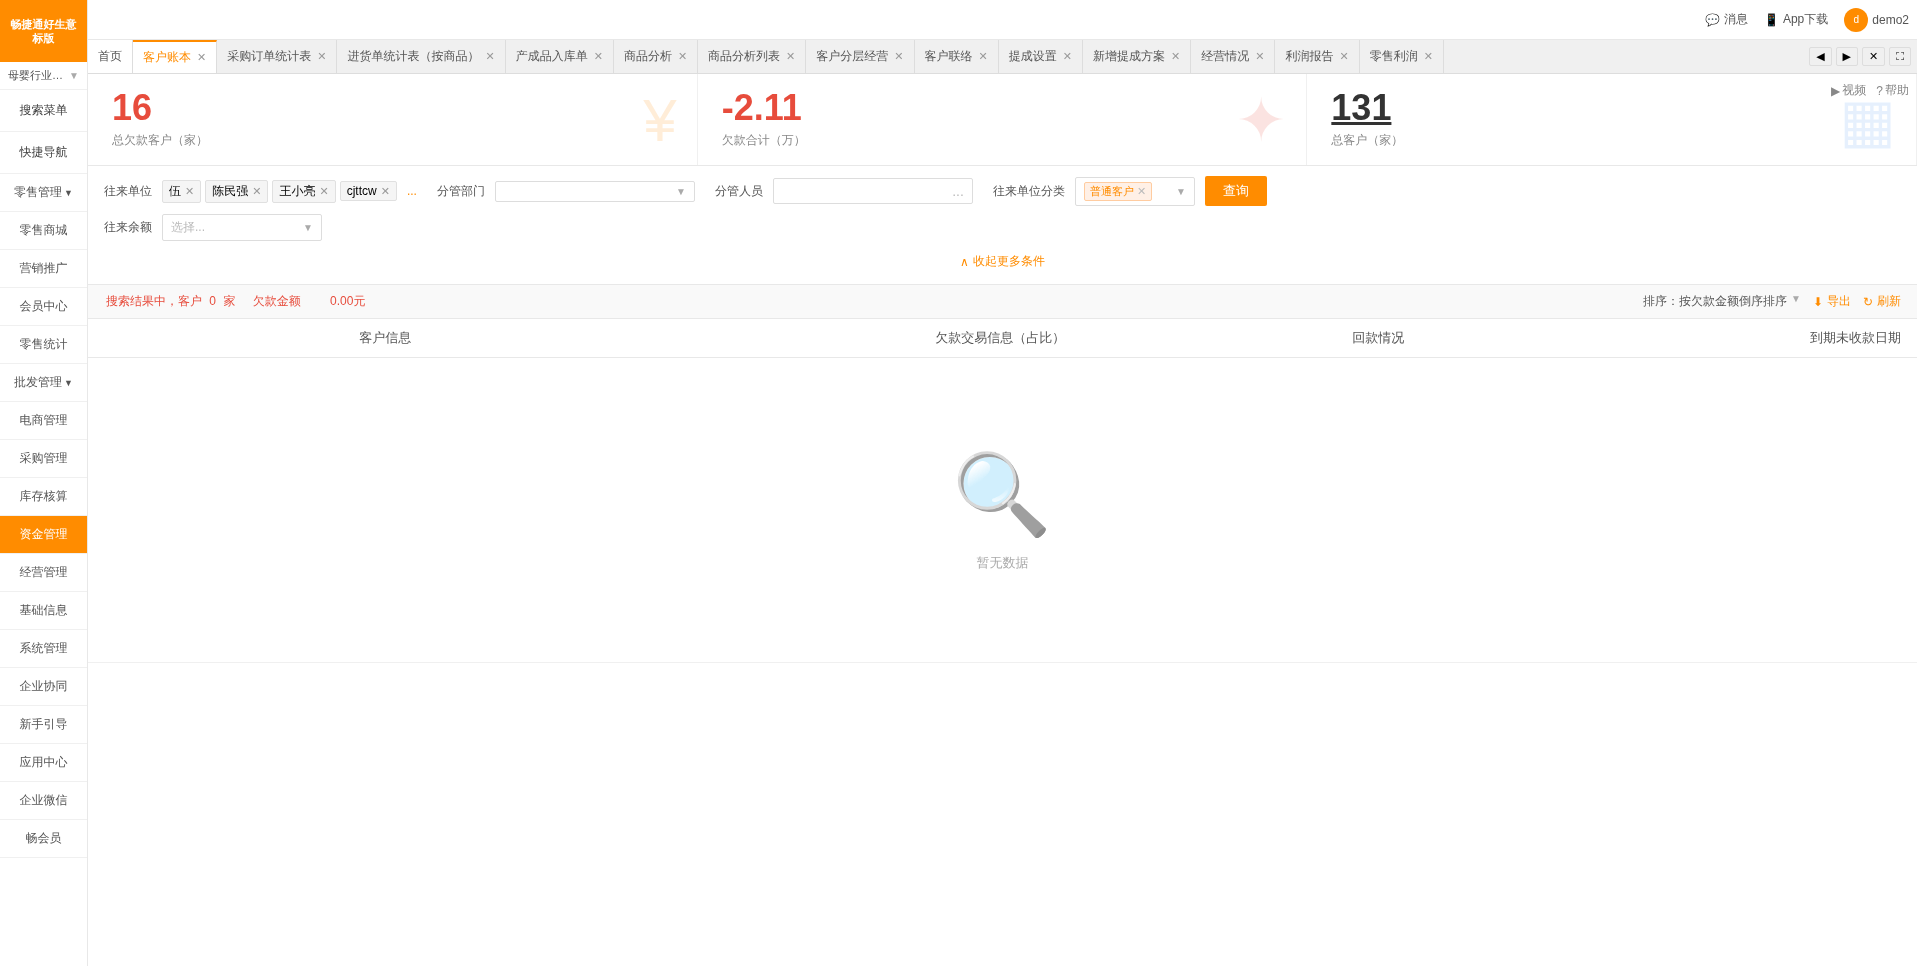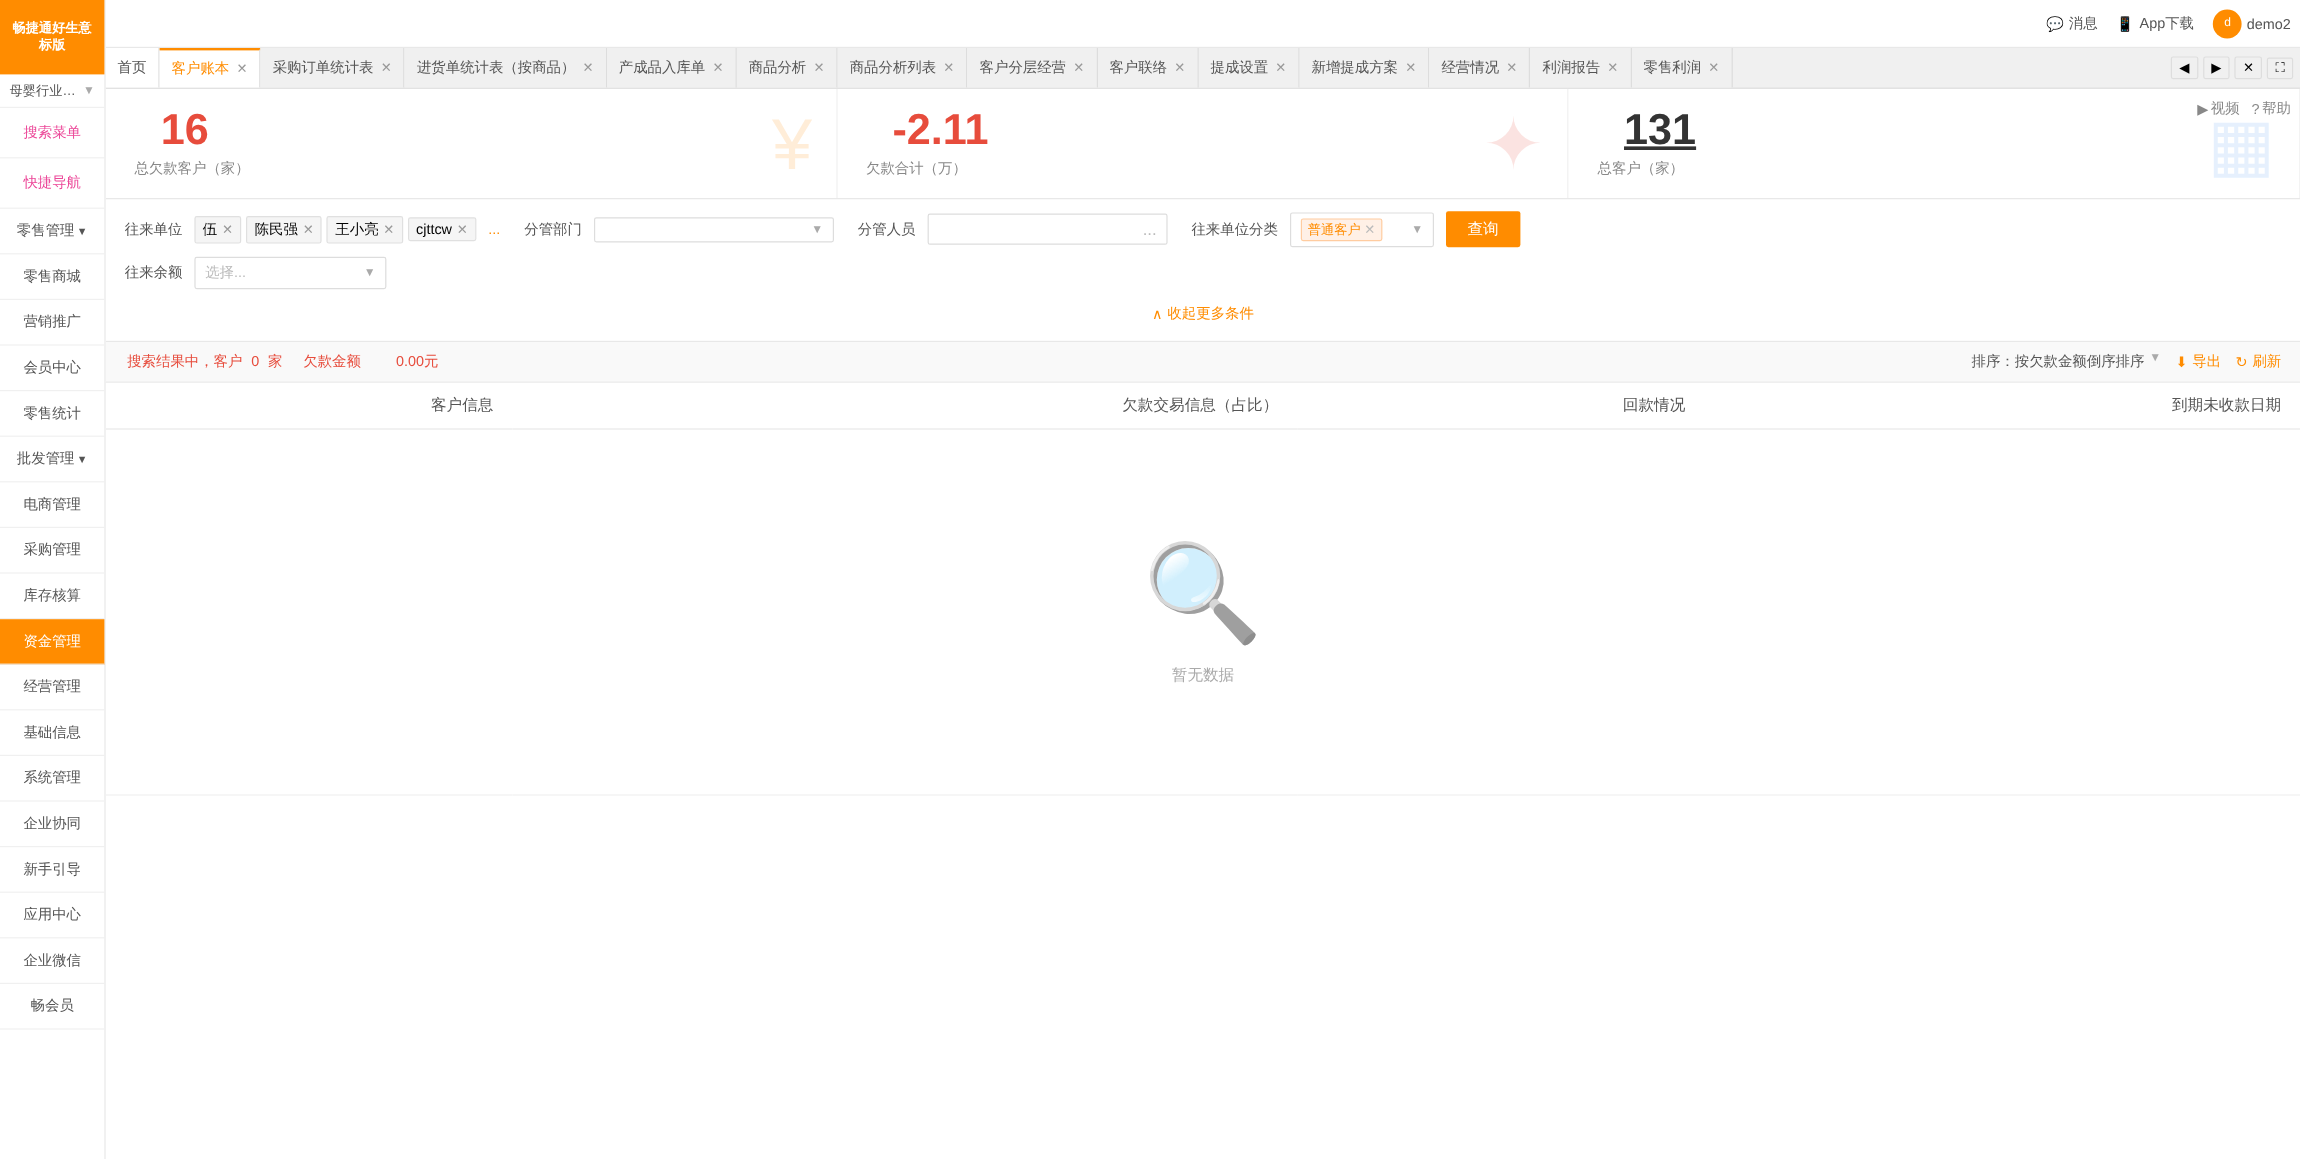--- a/index.html
+++ b/index.html
@@ -3,23 +3,23 @@
   <meta charset="utf-8">
   <style>
     * { box-sizing: border-box; margin: 0; padding: 0; }
     body { font-family: 'Microsoft YaHei', sans-serif; font-size: 13px; background: #f5f5f5; display: flex; height: 966px; overflow: hidden; }
 
     
     .sidebar { width: 88px; background: #fff; display: flex; flex-direction: column; height: 100%; border-right: 1px solid #e8e8e8; flex-shrink: 0; }
     .sidebar-logo { background: #ff8c00; padding: 10px 6px; display: flex; align-items: center; justify-content: center; height: 62px; }
     .sidebar-logo-text { color: #fff; font-size: 11px; font-weight: bold; text-align: center; line-height: 1.3; }
     .sidebar-search { padding: 8px 6px; border-bottom: 1px solid #f0f0f0; }
-    .sidebar-search-btn { width: 100%; background: none; border: none; color: #ec4899; font-size: 12px; cursor: pointer; text-align: center; padding: 4px 0; }
+    .sidebar-search-btn { width: 100%; background: none; border: none; color: #404040; font-size: 12px; cursor: pointer; text-align: center; padding: 4px 0; }
     .sidebar-nav-btn { padding: 8px 6px; border-bottom: 1px solid #f0f0f0; }
-    .sidebar-nav-btn-el { width: 100%; background: none; border: none; color: #ec4899; font-size: 12px; cursor: pointer; text-align: center; padding: 4px 0; }
+    .sidebar-nav-btn-el { width: 100%; background: none; border: none; color: #404040; font-size: 12px; cursor: pointer; text-align: center; padding: 4px 0; }
     .sidebar-item { padding: 10px 6px; text-align: center; cursor: pointer; color: #555; font-size: 12px; border-bottom: 1px solid #f0f0f0; }
     .sidebar-item.active { background: #ff8c00; color: #fff; }
     .sidebar-item-with-arrow { display: flex; align-items: center; justify-content: center; gap: 2px; }
 
     
     .main { flex: 1; display: flex; flex-direction: column; overflow: hidden; }
 
     
     .topbar { background: #fff; border-bottom: 1px solid #e8e8e8; display: flex; align-items: center; height: 40px; padding: 0 8px; flex-shrink: 0; }
     .topbar-right { margin-left: auto; display: flex; align-items: center; gap: 16px; font-size: 12px; color: #555; }
@@ -34,21 +34,21 @@
     .tab-close { margin-left: 6px; color: #999; font-size: 11px; }
     .tabbar-controls { margin-left: auto; display: flex; align-items: center; padding: 0 6px; gap: 4px; flex-shrink: 0; }
     .tabbar-ctrl-btn { background: none; border: 1px solid #ddd; padding: 2px 6px; cursor: pointer; font-size: 11px; border-radius: 2px; }
 
     
     .content { flex: 1; display: flex; flex-direction: column; overflow: hidden; }
 
     
     .summary-bar { background: #fff; display: flex; align-items: stretch; border-bottom: 1px solid #e8e8e8; flex-shrink: 0; position: relative; }
     .summary-card { flex: 1; padding: 16px 24px; display: flex; flex-direction: column; align-items: flex-start; border-right: 1px solid #f0f0f0; position: relative; }
-    .summary-card-value { font-size: 36px; font-weight: bold; line-height: 1; margin-left: 22px; }
+    .summary-card-value { font-size: 36px; font-weight: bold; line-height: 1; }
     .summary-card-value.red { color: #e74c3c; }
     .summary-card-value.dark { color: #333; text-decoration: underline; }
     .summary-card-label { font-size: 12px; color: #888; margin-top: 6px; }
     .summary-card-icon { position: absolute; right: 20px; top: 50%; transform: translateY(-50%); opacity: 0.15; font-size: 60px; }
     .summary-card-icon.orange { color: #ff8c00; }
     .summary-card-icon.pink { color: #e74c3c; }
     .summary-card-icon.blue { color: #5ba3f5; }
     .summary-help { position: absolute; top: 8px; right: 8px; display: flex; gap: 10px; font-size: 12px; color: #888; }
     .summary-help span { cursor: pointer; display: flex; align-items: center; gap: 2px; }
 

